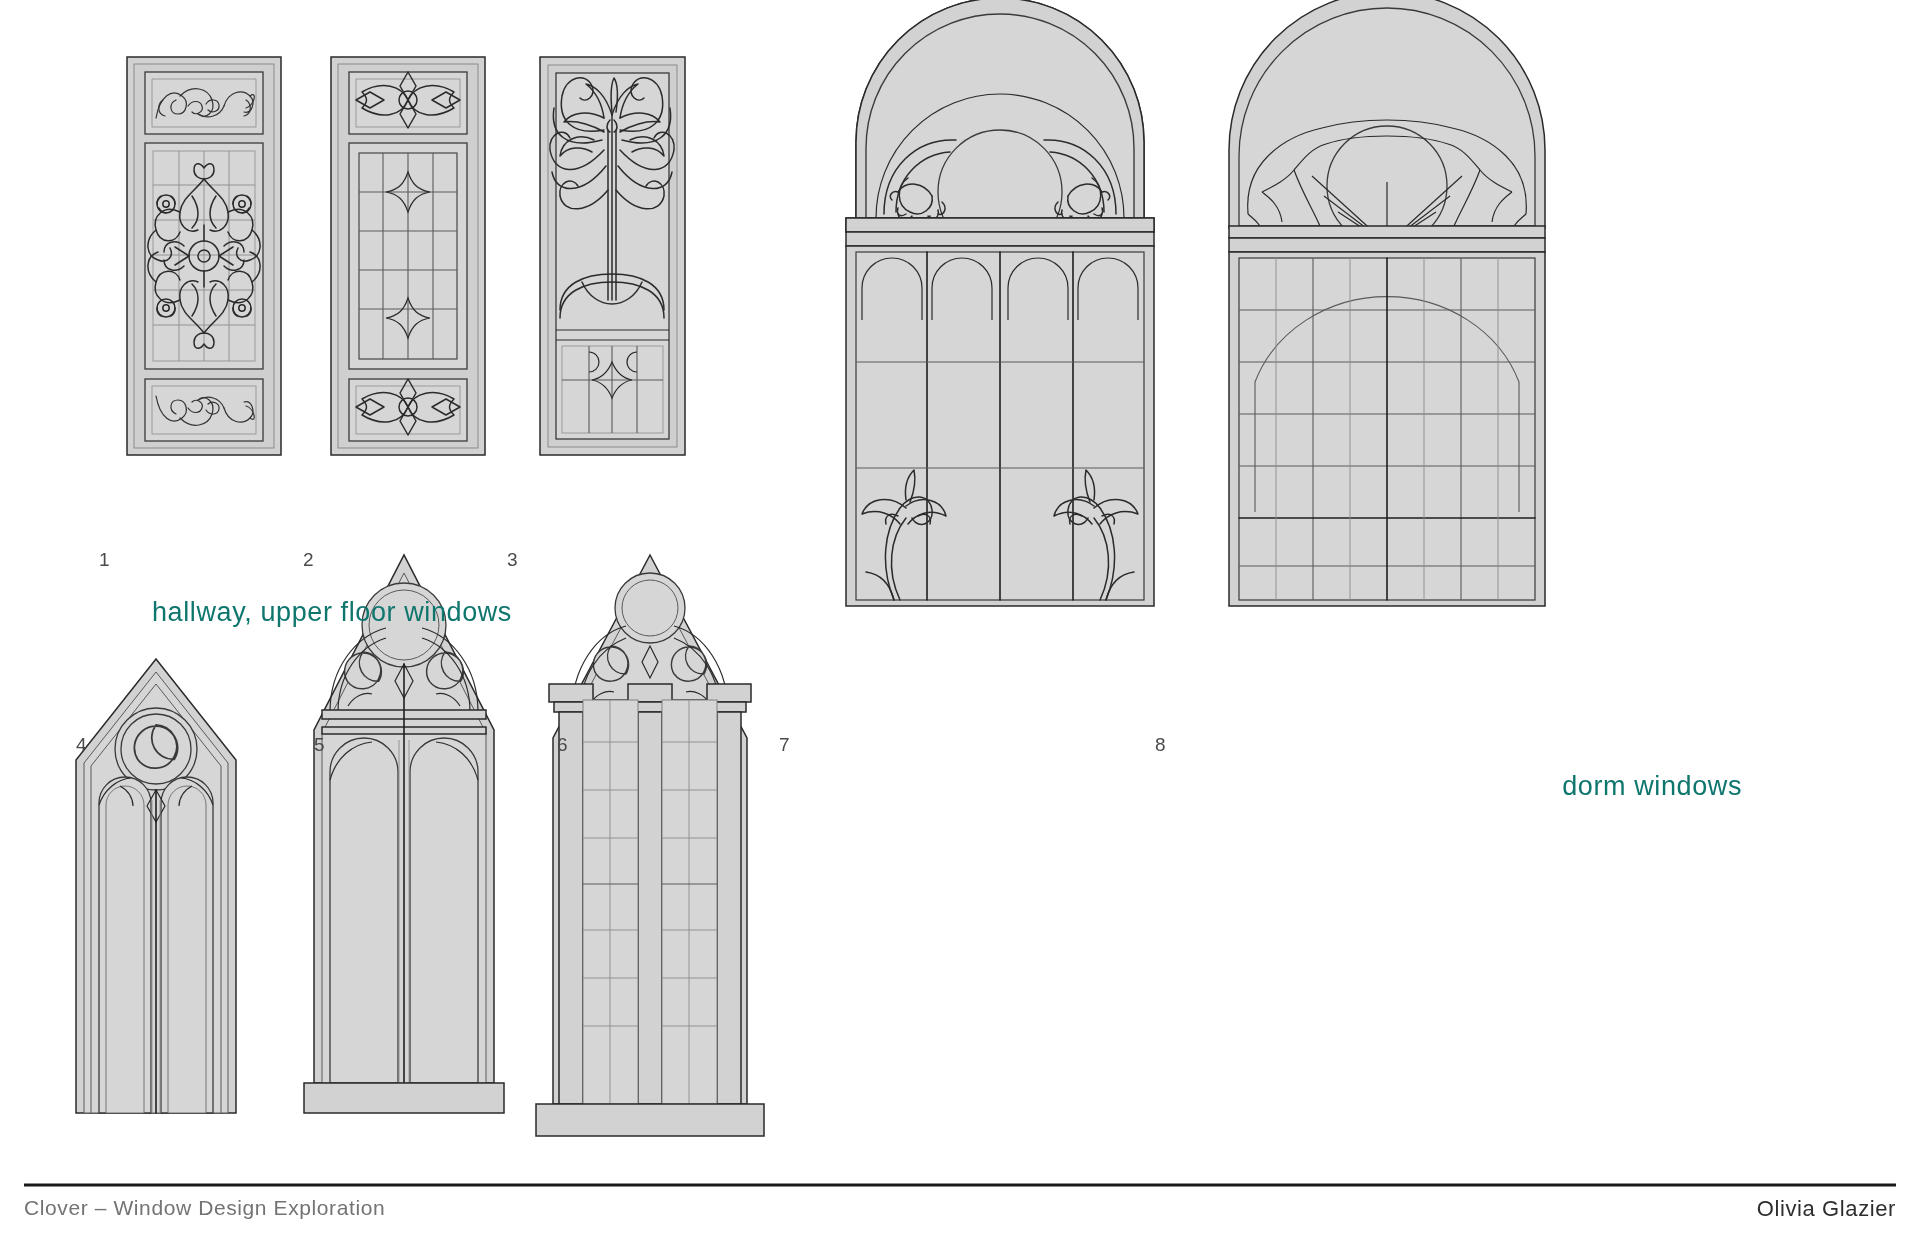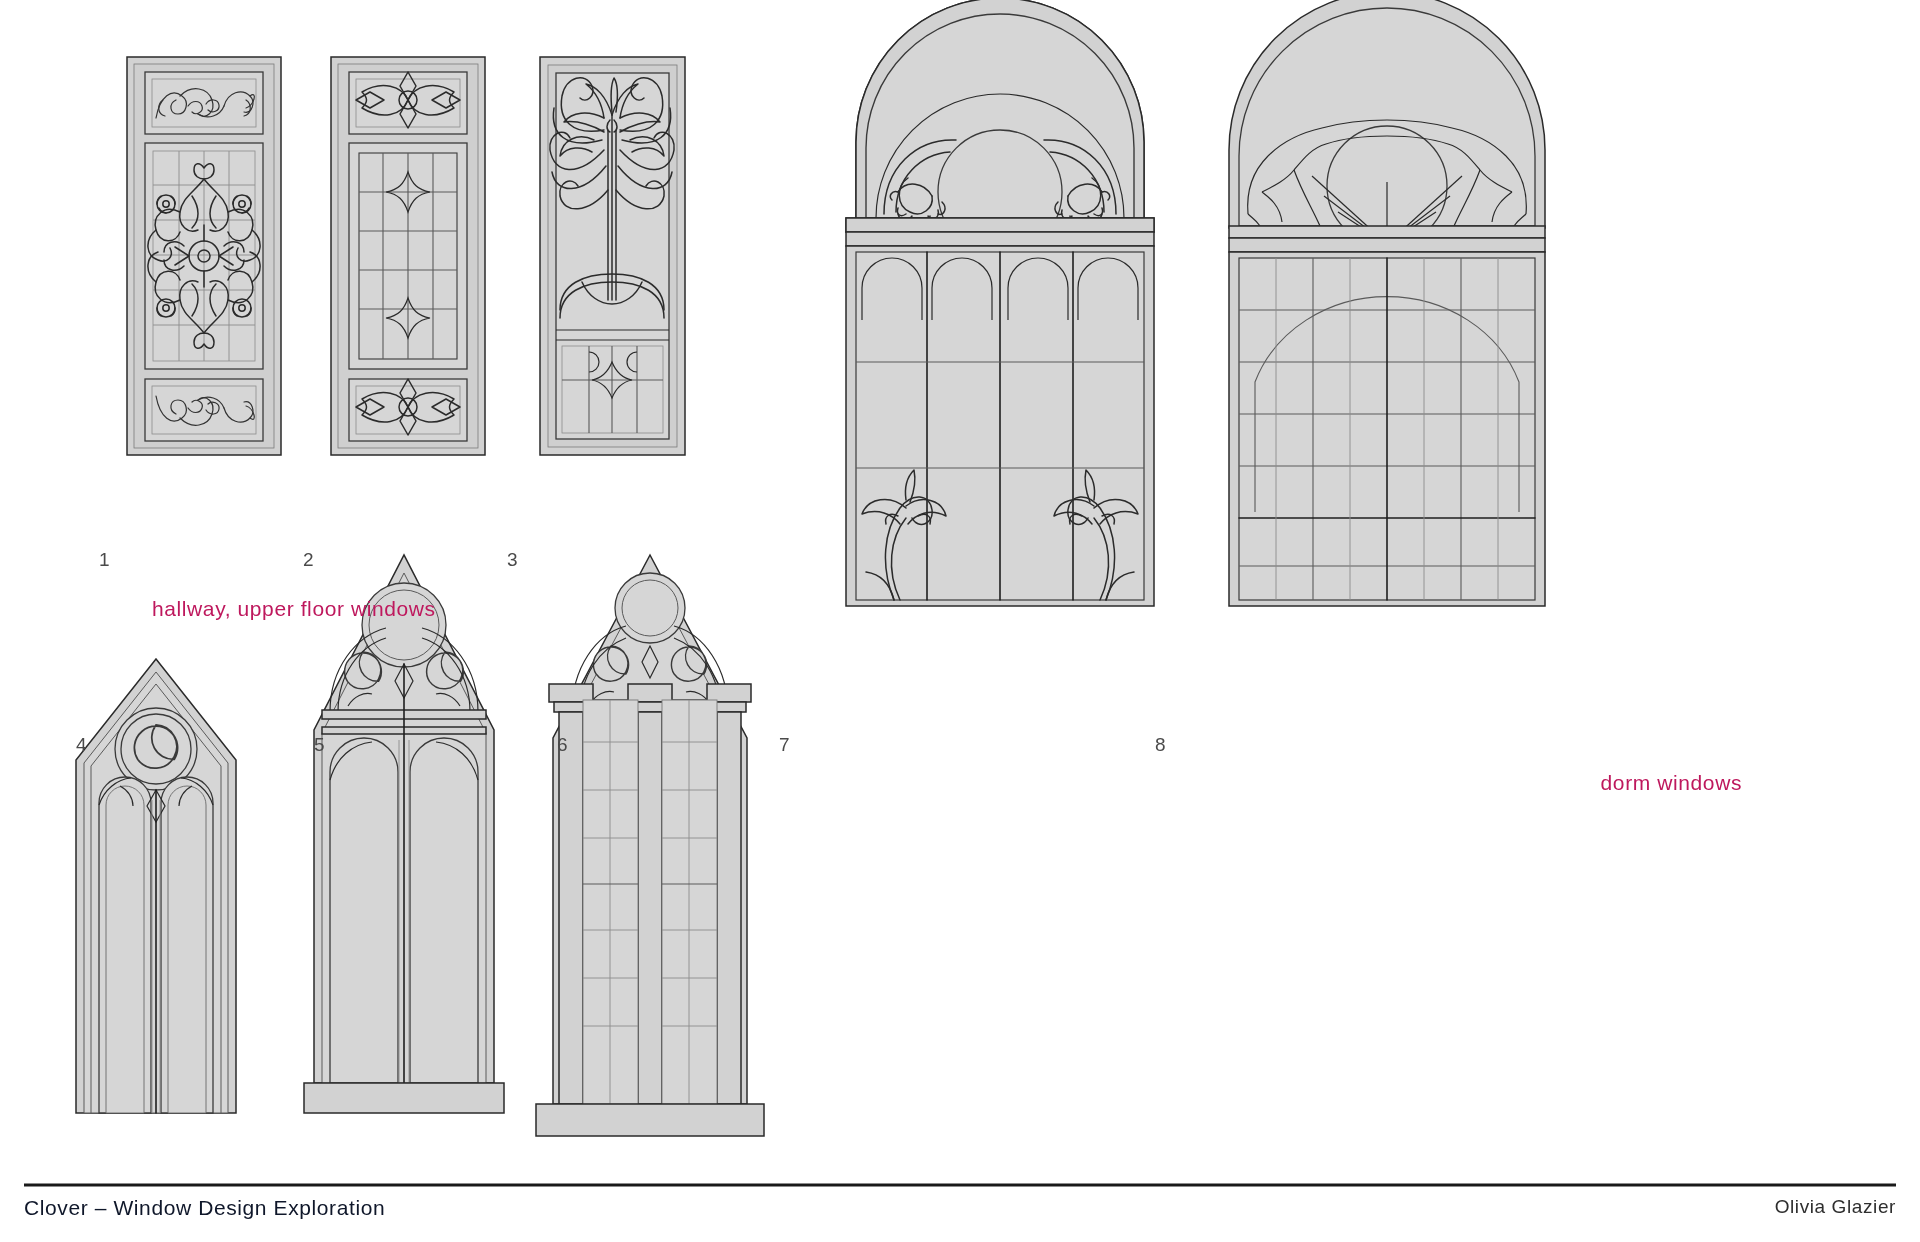--- a/index.html
+++ b/index.html
@@ -10,29 +10,29 @@
   }
   .sheet{position:absolute;inset:0;}
   svg.board{position:absolute;left:0;top:0;width:1920px;height:1242px;}
 
   
   .num{
     position:absolute;font-size:19px;color:#4a4a4a;letter-spacing:.5px;
     font-family:"Liberation Sans","DejaVu Sans",sans-serif;
   }
   .cap{
-    position:absolute;font-size:21px;color:#be185d;letter-spacing:.6px;
+    position:absolute;font-size:27px;color:#0f766e;letter-spacing:.6px;
     white-space:nowrap;
   }
   .tb-left{
-    position:absolute;left:24px;top:1196px;font-size:21px;color:#0f172a;
+    position:absolute;left:24px;top:1196px;font-size:21px;color:#737373;
     letter-spacing:.6px;white-space:nowrap;
   }
   .tb-right{
-    position:absolute;right:24px;top:1196px;font-size:19px;color:#2e2e2e;
+    position:absolute;right:24px;top:1196px;font-size:22px;color:#2e2e2e;
     letter-spacing:.6px;white-space:nowrap;text-align:right;
   }
 </style>
 </head>
 <body>
 
 <div class="sheet">
 
 <svg class="board" viewBox="0 0 1920 1242">
   <defs>

